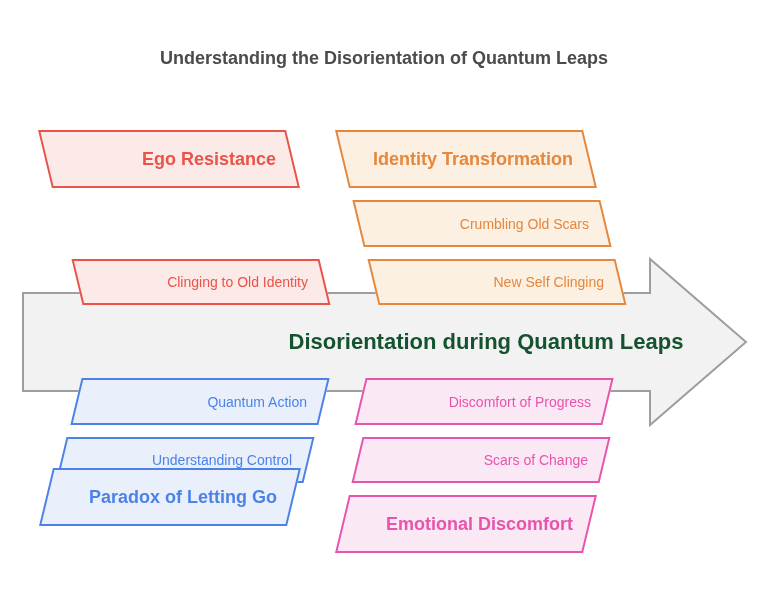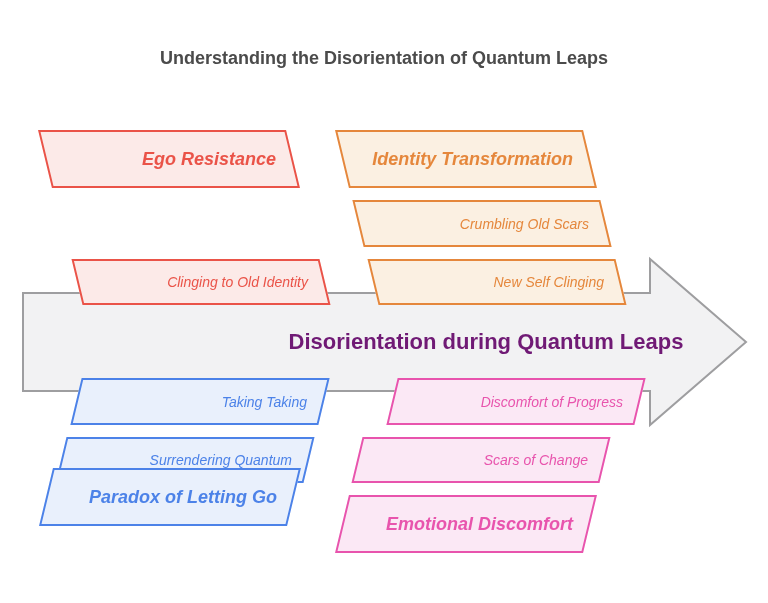--- a/index.html
+++ b/index.html
@@ -15,21 +15,20 @@
   .arrow-svg { position:absolute; left:0; top:0; }
   .arrow-label {
     position:absolute; left:486px; top:342px; transform:translate(-50%,-50%);
     font-size:22px; font-weight:bold; color:#9a9a9e; white-space:nowrap;
   }
   .grp { position:absolute; inset:0; pointer-events:none; }
   .box {
     position:absolute; z-index:0; box-sizing:border-box;
     display:flex; align-items:center; justify-content:flex-end;
     padding-right:17px;
-    font-style:italic;
   }
   .box::before {
     content:""; position:absolute; inset:0; z-index:-1;
     background:var(--bg); border:2px solid var(--bc);
   }
   .grp.top    .box::before { transform:skewX(13.5deg); }
   .grp.bottom .box::before { transform:skewX(-13.5deg); }
   .box .lbl { color:var(--bc); white-space:nowrap; }
   .box.cat .lbl { font-size:18px; font-weight:bold; }
   .box.sub .lbl { font-size:14px; }
@@ -37,21 +36,21 @@
 </head>
 <body>
 
 <div class="canvas">
 
   <div class="page-title" style="color: rgb(75, 75, 75);">Understanding the Disorientation of Quantum Leaps</div>
 
   <svg class="arrow-svg" width="768" height="603" viewBox="0 0 768 603">
     <polygon points="23,293 650,293 650,259 746,342 650,425 650,391 23,391" stroke-width="2" stroke-linejoin="miter" fill="#f2f2f3" stroke="#9e9ea0"></polygon>
   </svg>
-  <div class="arrow-label" style="color: #701a75;">Disorientation during Quantum Leaps</div>
+  <div class="arrow-label" style="color: #14532d;">Disorientation during Quantum Leaps</div>
 
   <div class="grp top" style="--bc: #ea5348; --bg: #fceae8;">
     <div class="box cat" style="left:45px;top:130px;width:248px;height:58px;">
       <span class="lbl">Ego Resistance</span>
     </div>
     <div class="box sub" style="left:77px;top:259px;width:248px;height:46px;">
       <span class="lbl">Clinging to Old Identity</span>
     </div>
   </div>
 
@@ -62,32 +61,32 @@
     <div class="box sub" style="left:358px;top:200px;width:248px;height:47px;">
       <span class="lbl">Crumbling Old Scars</span>
     </div>
     <div class="box sub" style="left:373px;top:259px;width:248px;height:46px;">
       <span class="lbl">New Self Clinging</span>
     </div>
   </div>
 
   <div class="grp bottom" style="--bc: #4c82e8; --bg: #e9f0fc;">
     <div class="box sub" style="left:76px;top:378px;width:248px;height:47px;">
-      <span class="lbl">Taking Taking</span>
+      <span class="lbl">Quantum Action</span>
     </div>
     <div class="box sub" style="left:61px;top:437px;width:248px;height:46px;">
-      <span class="lbl">Surrendering Quantum</span>
+      <span class="lbl">Understanding Control</span>
     </div>
     <div class="box cat" style="left:46px;top:468px;width:248px;height:58px;align-items:center;">
       <span class="lbl">Paradox of Letting Go</span>
     </div>
   </div>
 
   <div class="grp bottom" style="--bc: #e854ad; --bg: #fbe8f5;">
-    <div class="box sub" style="left:392px;top:378px;width:248px;height:47px;">
+    <div class="box sub" style="left:360px;top:378px;width:248px;height:47px;">
       <span class="lbl">Discomfort of Progress</span>
     </div>
     <div class="box sub" style="left:357px;top:437px;width:248px;height:46px;text-align:right;">
       <span class="lbl">Scars of Change</span>
     </div>
     <div class="box cat" style="left:342px;top:495px;width:248px;height:58px;">
       <span class="lbl">Emotional Discomfort</span>
     </div>
   </div>
 

